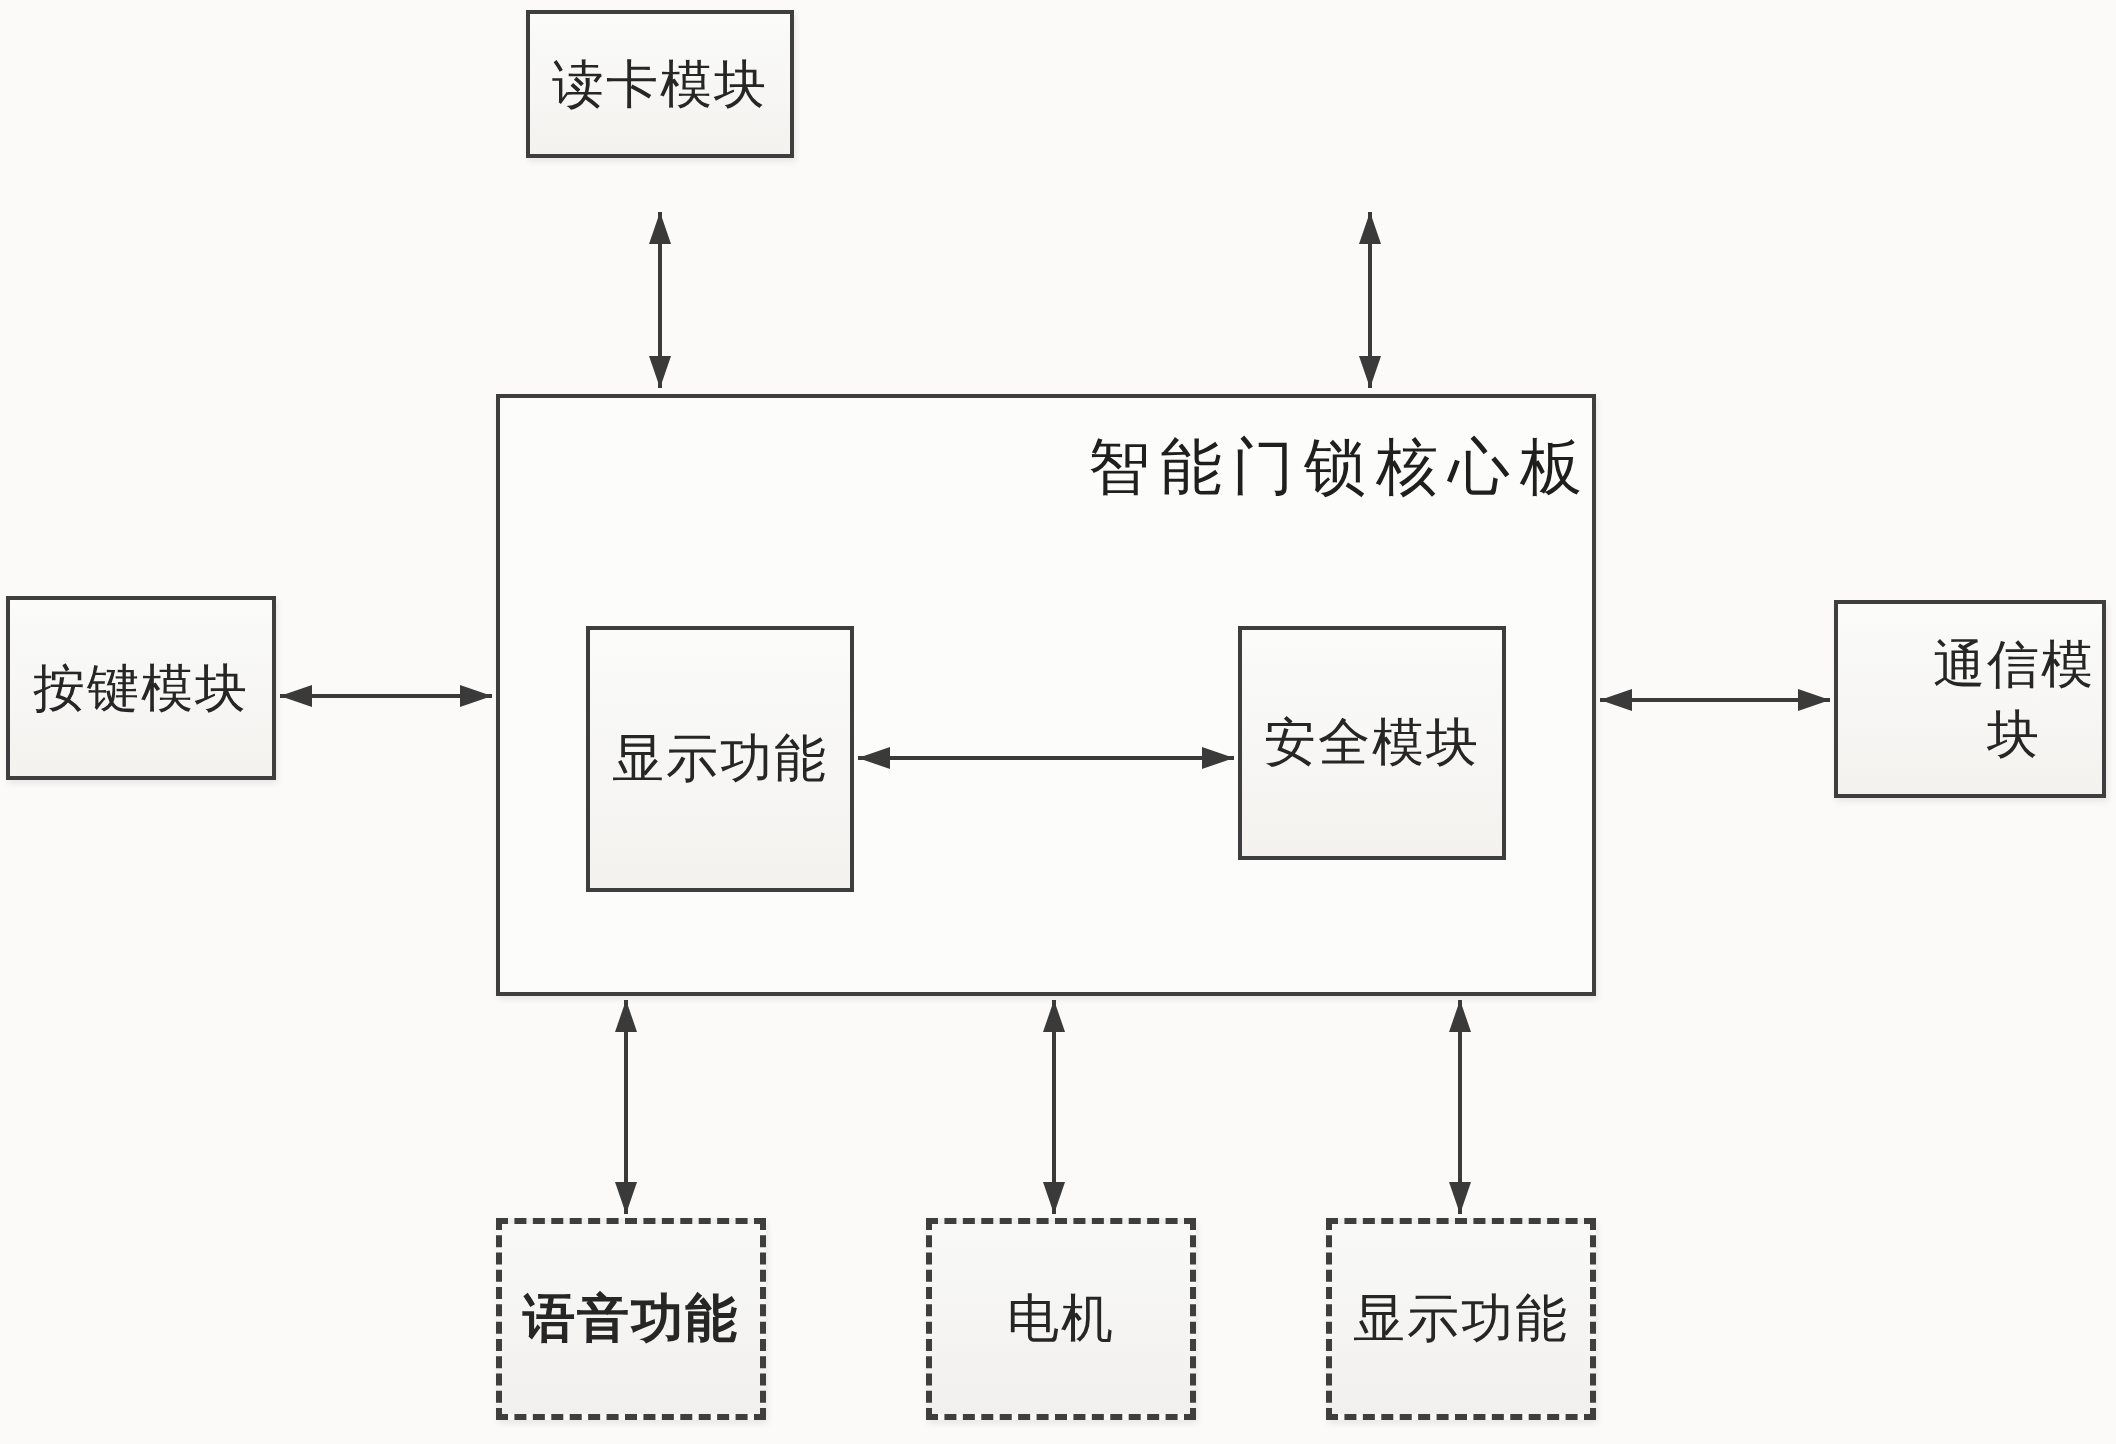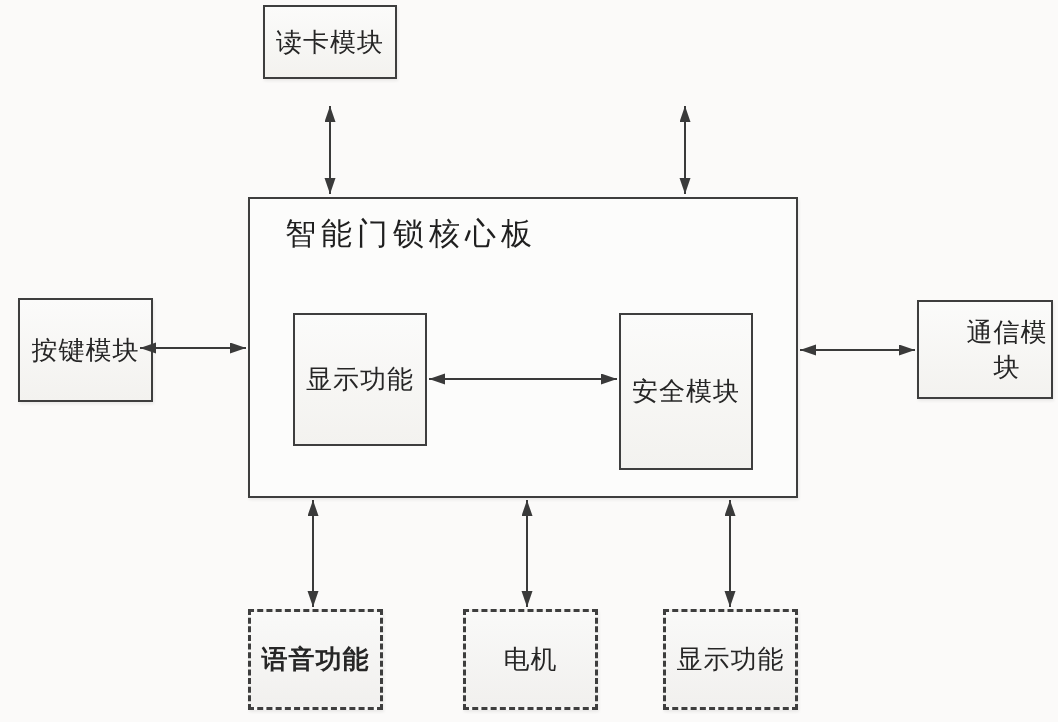--- a/index.html
+++ b/index.html
@@ -32,34 +32,34 @@
   .core {
     position: absolute;
     left: 248px; top: 197px;
     width: 550px; height: 301px;
     border: 2px solid #3e3e3e;
     background: #fcfcfb;
     box-shadow: 1px 2px 3px rgba(0,0,0,0.07);
   }
   .core-title {
     margin-top: 14px;
-    text-align: left;
+    text-align: right;
     font-size: 31px;
     letter-spacing: 5px;
     color: #1f1f1f;
     padding-left: 35px;
   }
   
   .box.card-reader   { left: 263px; top: 5px;   width: 134px; height: 74px; }
   .box.fingerprint   { left: 618px; top: 5px;   width: 135px; height: 98px; }
-  .box.keypad        { left: 3px;   top: 298px; width: 135px; height: 104px; margin-left: 15px; }
+  .box.keypad        { left: 3px;   top: 298px; width: 135px; height: 92px; }
   .box.communication { left: 917px; top: 300px; width: 136px; height: 99px; padding-left: 44px; }
   
   .box.main-control  { left: 293px; top: 313px; width: 134px; height: 133px; box-shadow: none; }
-  .box.security      { left: 619px; top: 313px; width: 134px; height: 157px; box-shadow: none; }
+  .box.security      { left: 619px; top: 313px; width: 134px; height: 117px; box-shadow: none; }
   
   .box.voice   { left: 248px; top: 609px; width: 135px; height: 101px; font-weight: bold; }
   .box.motor   { left: 463px; top: 609px; width: 135px; height: 101px; }
   .box.display { left: 663px; top: 609px; width: 135px; height: 101px; }
 
   svg.arrows {
     position: absolute;
     left: 0; top: 0;
     width: 1058px; height: 722px;
     pointer-events: none;

